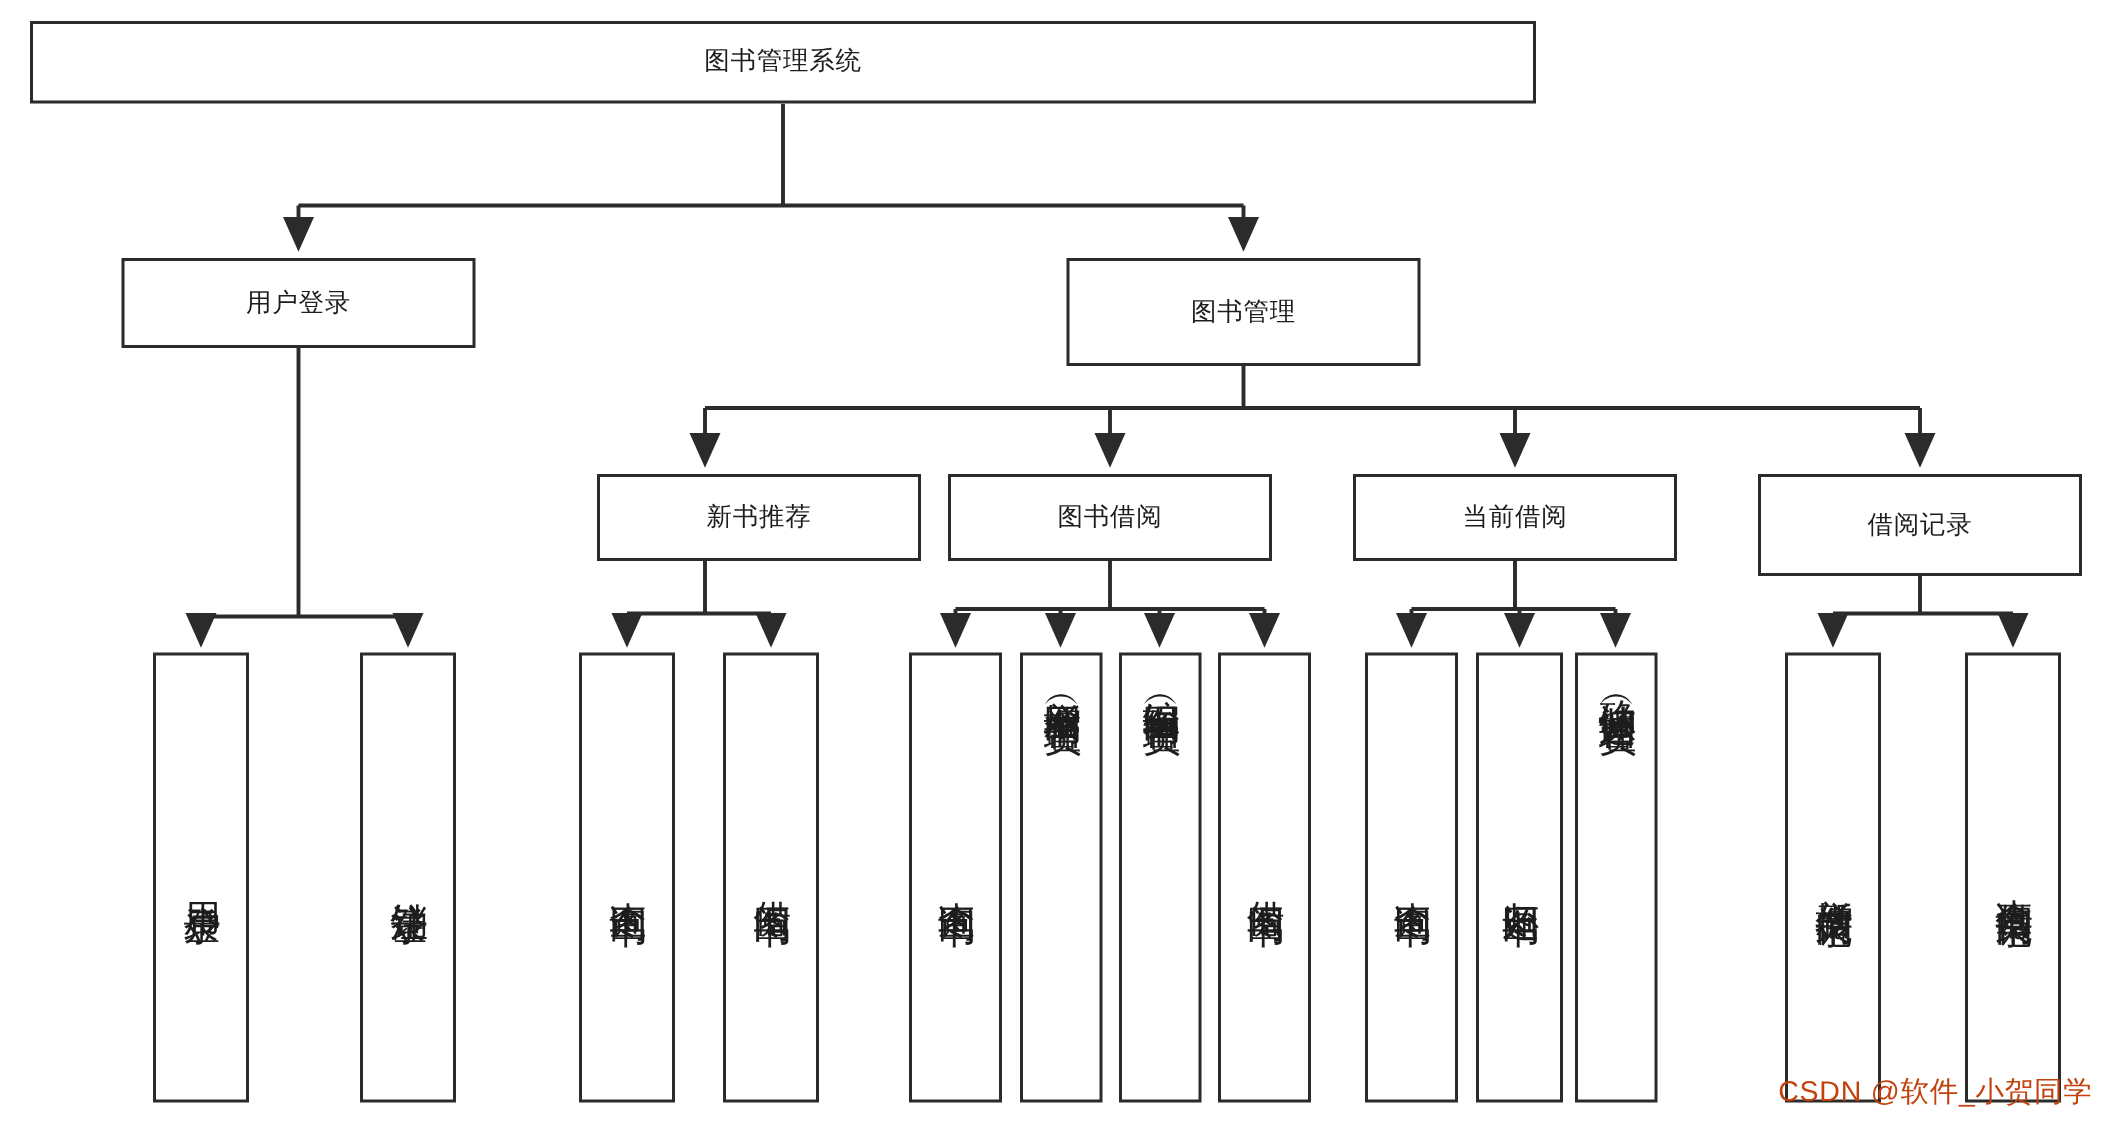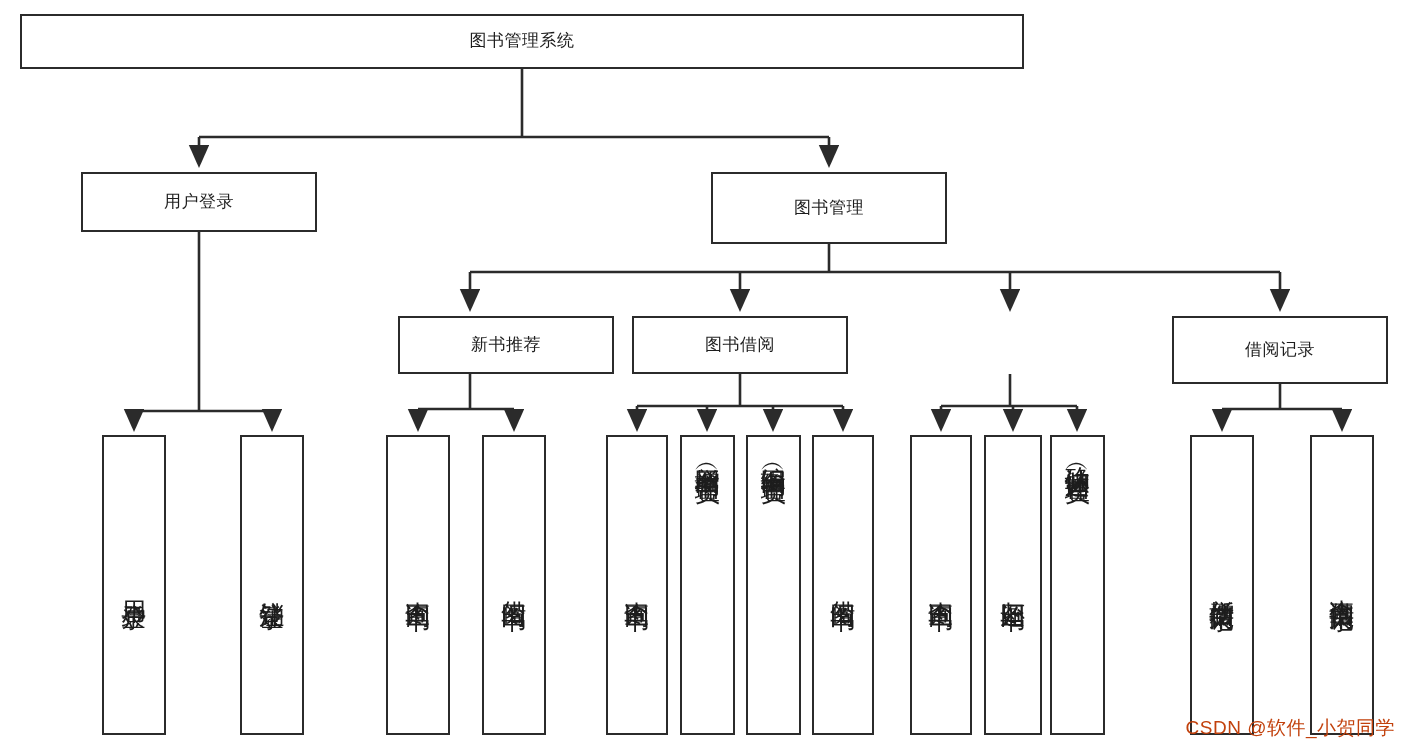--- a/index.html
+++ b/index.html
@@ -138,20 +138,23 @@
   <div class="node" style="left:711px; top:172px; width:236px; height:72px;">
     <span class="label">图书管理</span>
   </div>
 
   <div class="node" style="left:362px; top:316px; width:216px; height:58px;margin-left:36px;">
     <span class="label">新书推荐</span>
   </div>
   <div class="node" style="left:632px; top:316px; width:216px; height:58px;">
     <span class="label">图书借阅</span>
   </div>
+  <div class="node" style="left:902px; top:316px; width:216px; height:58px;">
+    <span class="label">当前借阅</span>
+  </div>
   <div class="node" style="left:1172px; top:316px; width:216px; height:68px;">
     <span class="label">借阅记录</span>
   </div>
 
   <div class="node vertical centered" style="left:102px; top:435px; width:64px; height:300px;">
     <span class="label">用户登录</span>
   </div>
   <div class="node vertical centered" style="left:240px; top:435px; width:64px; height:300px;">
     <span class="label">注销登录</span>
   </div>

